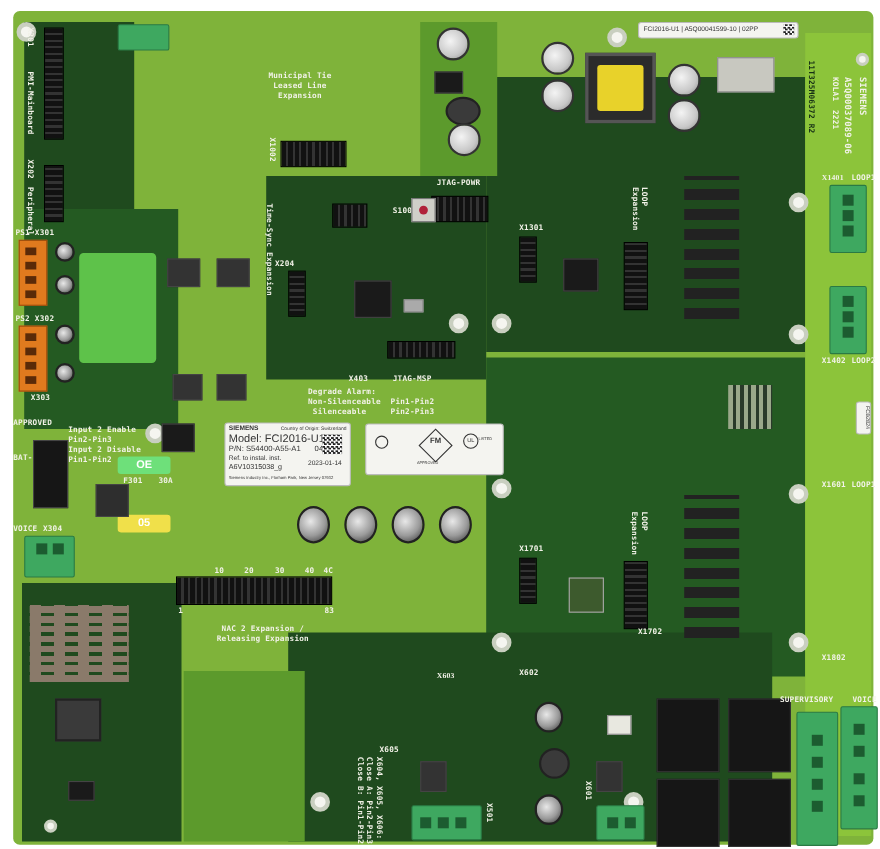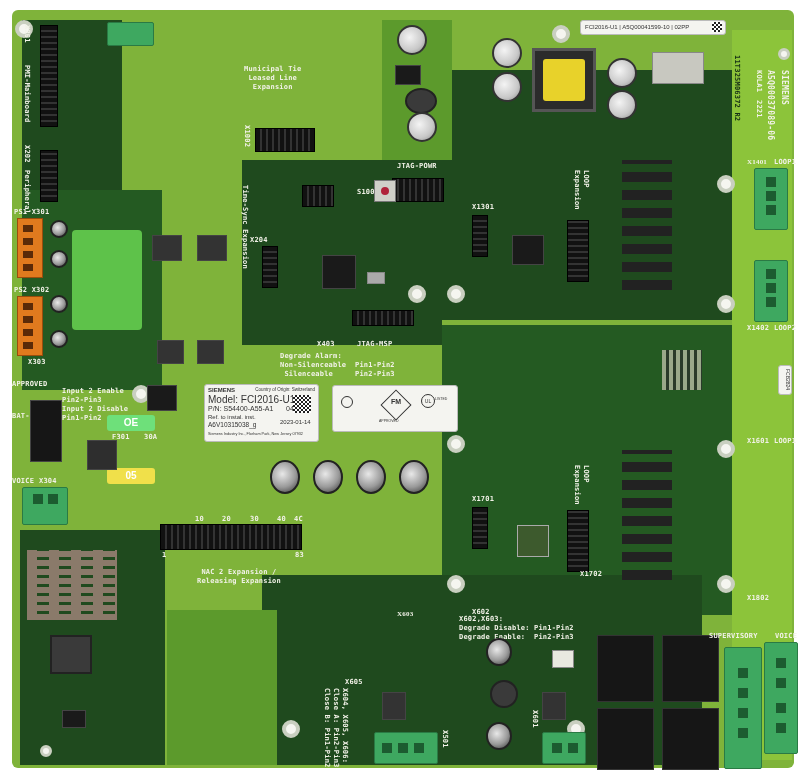--- a/index.html
+++ b/index.html
@@ -260,23 +260,20 @@
   <div class="silk" style="left:210px;top:505px;">20</div>
   <div class="silk" style="left:238px;top:505px;">30</div>
   <div class="silk" style="left:265px;top:505px;">40</div>
   <div class="silk" style="left:282px;top:505px;">4C</div>
   <div class="header" style="left:148px;top:514px;width:140px;height:24px;"></div>
   <div class="silk" style="left:150px;top:541px;">1</div>
   <div class="silk" style="left:283px;top:541px;">83</div>
   <div class="silk" style="left:185px;top:558px;text-align:center;">NAC 2 Expansion /
 Releasing Expansion</div>
 
-  <div class="silk" style="left:447px;top:605px;">X602,X603:
-Degrade Disable: Pin1-Pin2
-Degrade Enable:  Pin2-Pin3</div>
   <div class="silk" style="left:420px;top:598px;margin-left:40px;">X602</div>
   <div class="silk" style="left:385px;top:600px;font-family:Liberation Serif, serif;">X603</div>
   <div class="silk v" style="left:310px;top:678px;">X604, X605, X606:
 Close A: Pin2-Pin3
 Close B: Pin1-Pin2</div>
   <div class="silk" style="left:333px;top:668px;">X605</div>
 
   <div class="capdark" style="left:474px;top:628px;width:26px;height:28px;"></div>
   <div class="inductor" style="left:478px;top:670px;width:24px;height:24px;border-radius:50%;"></div>
   <div class="capdark" style="left:474px;top:712px;width:26px;height:28px;"></div>

